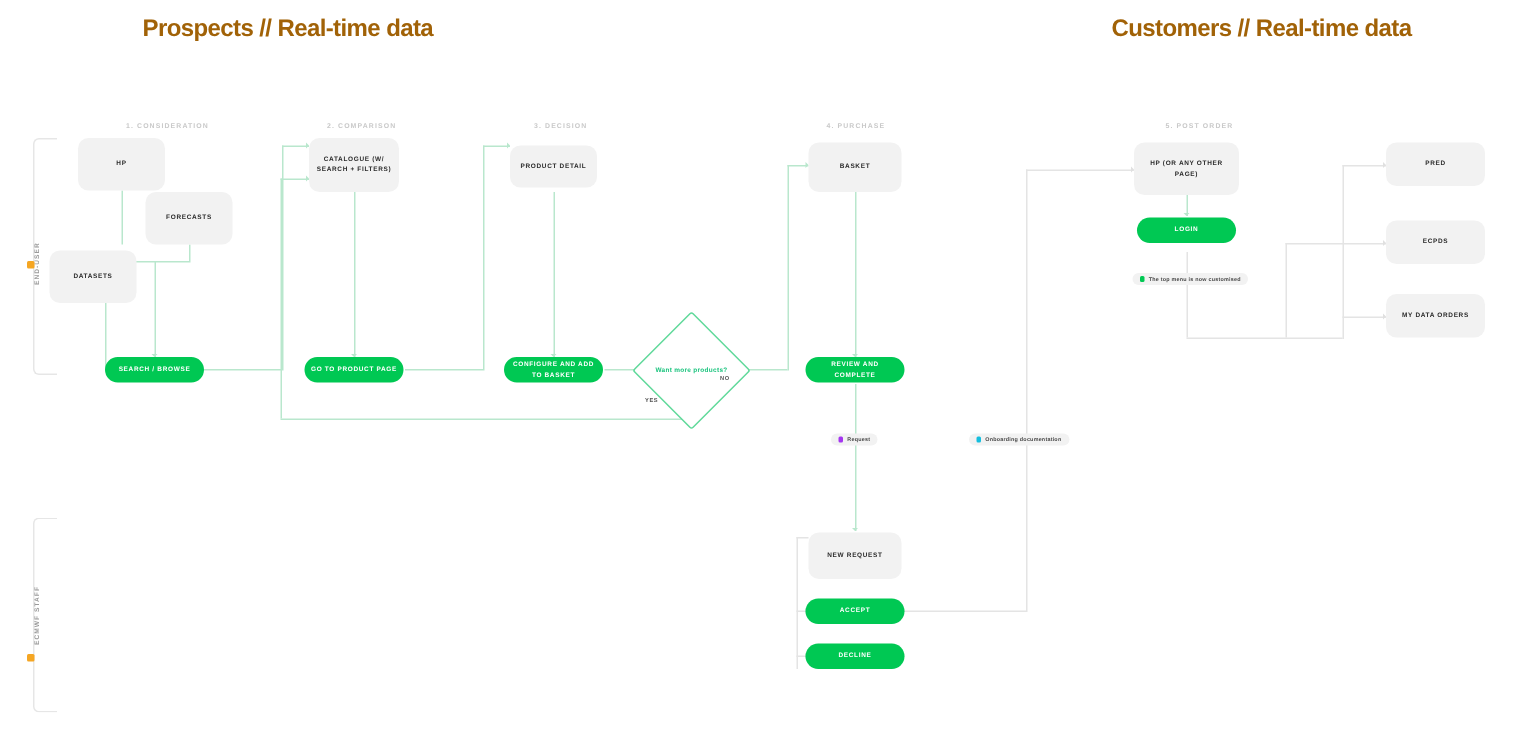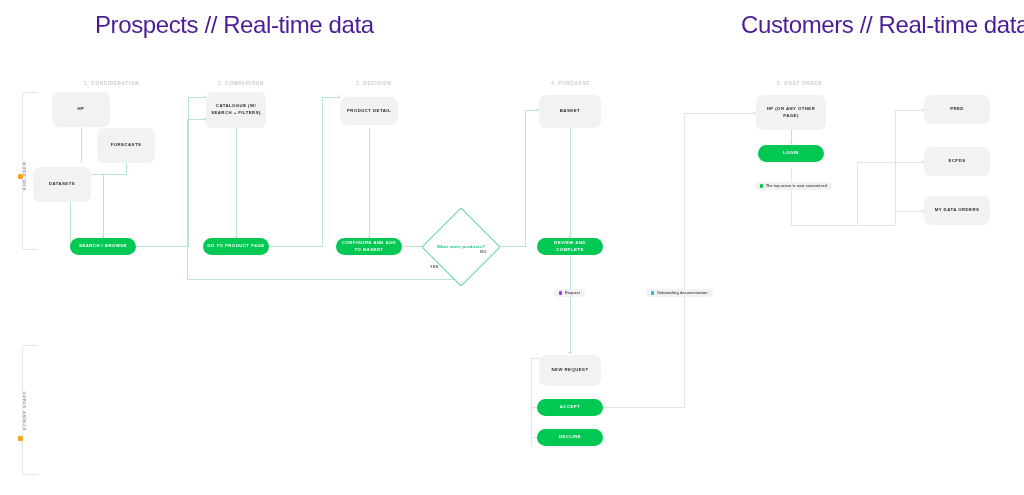--- a/index.html
+++ b/index.html
@@ -9,24 +9,24 @@
     font-family:"Liberation Sans", sans-serif;
     overflow:hidden;
     position:relative;
     color:#111;
   }
   #stage{position:absolute;inset:0;}
 
   
   .page-title{
     position:absolute;
-    font-size:24px;
-    font-weight:400;
+    font-size:16px;
+    font-weight:700;
     letter-spacing:-0.4px;
-    color:#4c1d95;
+    color:#a16207;
     white-space:nowrap;
   }
   #title-prospects{left:95px;top:11px;}
   #title-customers{left:741px;top:11px;}
 
   
   .stage-label{
     position:absolute;
     font-size:4.6px;
     letter-spacing:0.75px;

